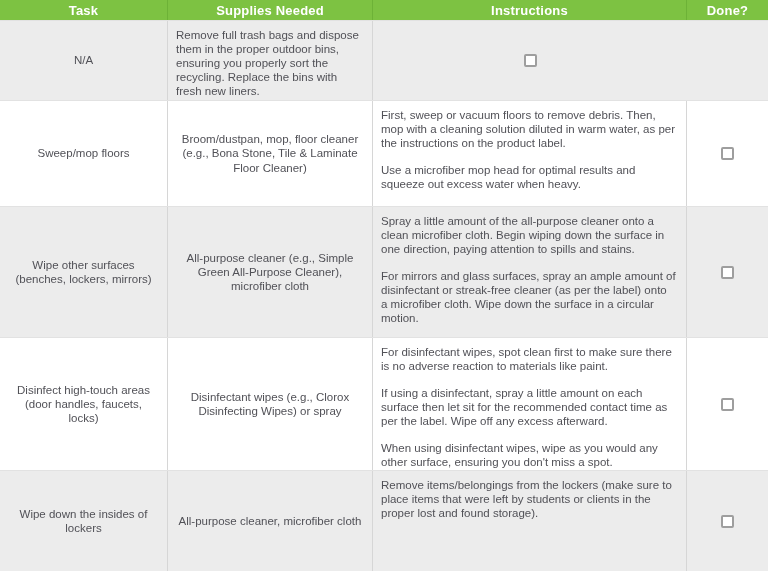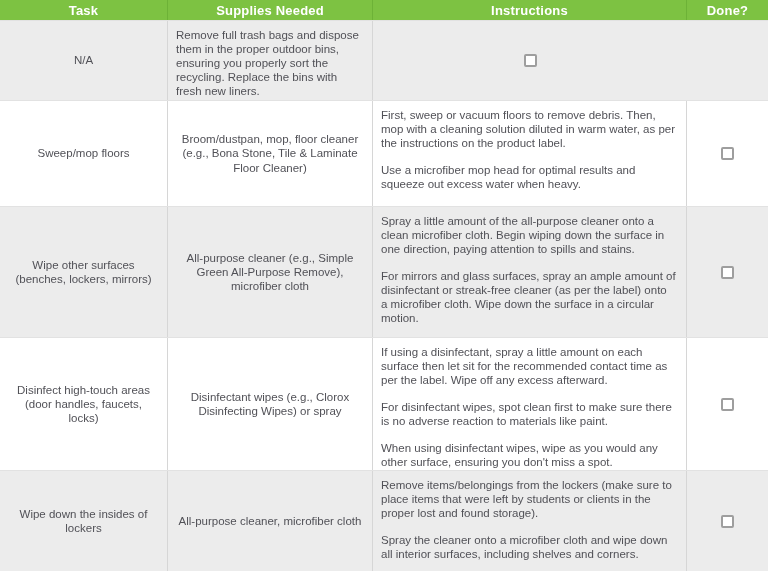--- a/index.html
+++ b/index.html
@@ -99,48 +99,47 @@
       <p>First, sweep or vacuum floors to remove debris. Then, mop with a cleaning solution diluted in warm water, as per the instructions on the product label.</p>
       <p>Use a microfiber mop head for optimal results and squeeze out excess water when heavy.</p>
     </div>
     <div class="cell done">
       <div class="checkbox"></div>
     </div>
   </div>
 
   <div class="row gray r3">
     <div class="cell center">Wipe other surfaces (benches, lockers, mirrors)</div>
-    <div class="cell center">All-purpose cleaner (e.g., Simple Green All-Purpose Remove), microfiber cloth</div>
+    <div class="cell center">All-purpose cleaner (e.g., Simple Green All-Purpose Cleaner), microfiber cloth</div>
     <div class="cell instructions">
       <p>Spray a little amount of the all-purpose cleaner onto a clean microfiber cloth. Begin wiping down the surface in one direction, paying attention to spills and stains.</p>
       <p>For mirrors and glass surfaces, spray an ample amount of disinfectant or streak-free cleaner (as per the label) onto a microfiber cloth. Wipe down the surface in a circular motion.</p>
     </div>
     <div class="cell done">
       <div class="checkbox"></div>
     </div>
   </div>
 
   <div class="row white r4">
     <div class="cell center">Disinfect high-touch areas (door handles, faucets, locks)</div>
     <div class="cell center">Disinfectant wipes (e.g., Clorox Disinfecting Wipes) or spray</div>
     <div class="cell instructions">
+      <p>For disinfectant wipes, spot clean first to make sure there is no adverse reaction to materials like paint.</p>
       <p>If using a disinfectant, spray a little amount on each surface then let sit for the recommended contact time as per the label. Wipe off any excess afterward.</p>
-      <p>For disinfectant wipes, spot clean first to make sure there is no adverse reaction to materials like paint.</p>
       <p>When using disinfectant wipes, wipe as you would any other surface, ensuring you don't miss a spot.</p>
     </div>
     <div class="cell done">
       <div class="checkbox"></div>
     </div>
   </div>
 
   <div class="row gray r5">
     <div class="cell center">Wipe down the insides of lockers</div>
     <div class="cell center">All-purpose cleaner, microfiber cloth</div>
     <div class="cell instructions">
       <p>Remove items/belongings from the lockers (make sure to place items that were left by students or clients in the proper lost and found storage).</p>
-      <p>Spray the cleaner onto a microfiber cloth and wipe down all interior surfaces, including shelves and corners.</p>
     </div>
     <div class="cell done">
       <div class="checkbox"></div>
     </div>
   </div>
 
 </div>
 
 </body></html>

